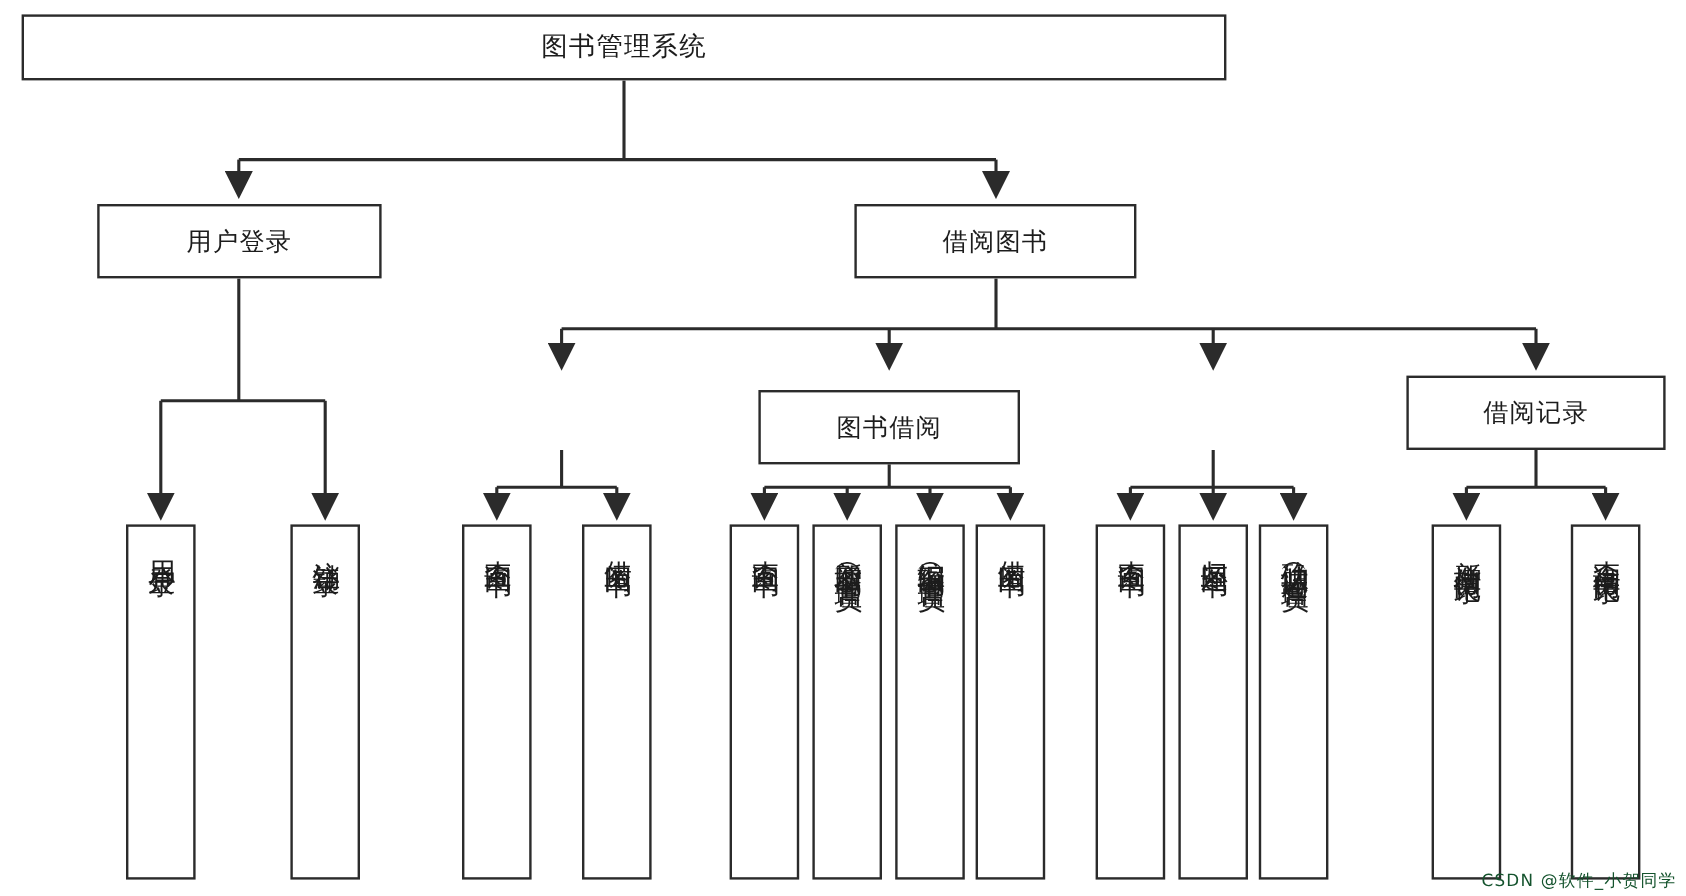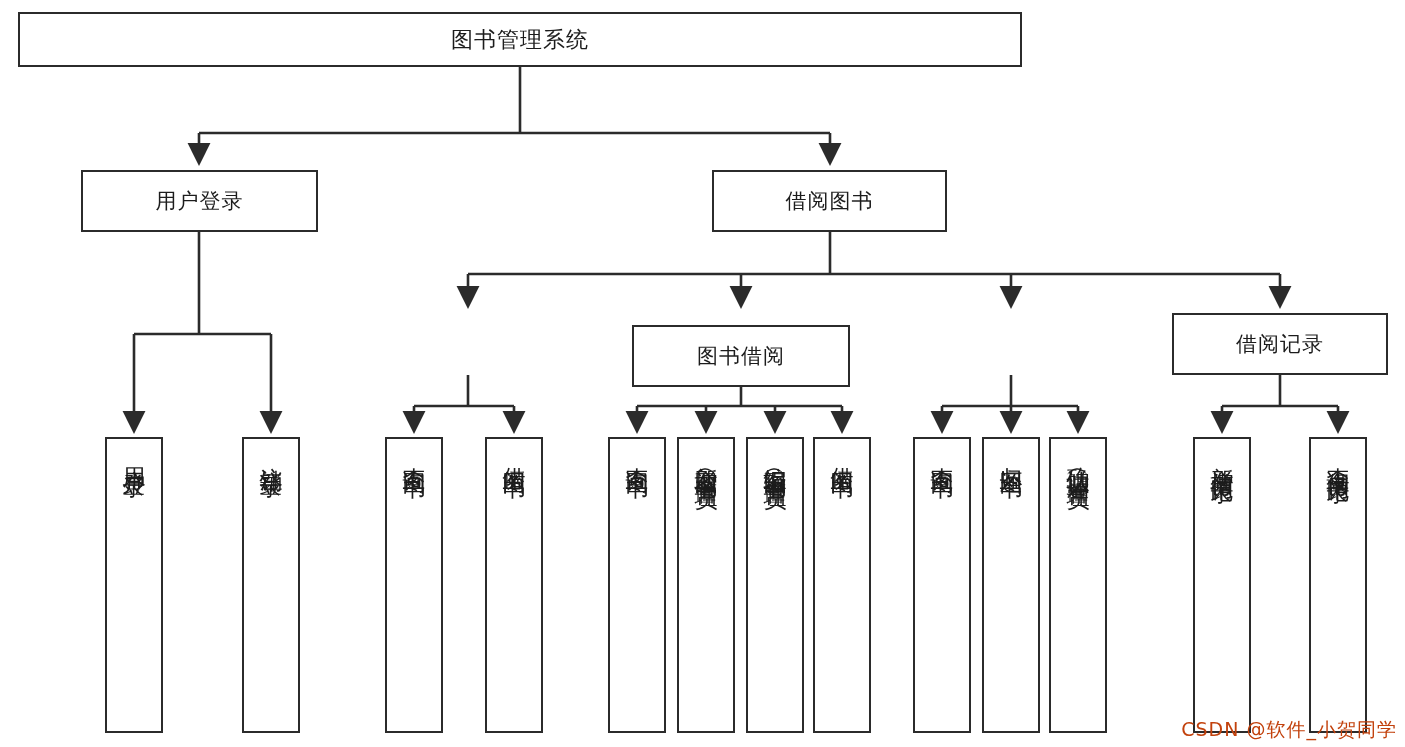--- a/index.html
+++ b/index.html
@@ -33,22 +33,22 @@
   .node.v .label{
     writing-mode:vertical-rl;
     text-orientation:upright;
     font-size:23px;
     letter-spacing:3px;
     line-height:1;
   }
   .watermark{
     position:absolute;
     right:8px;bottom:4px;
-    font-size:19px;
-    color:#c2410c;
+    font-size:14px;
+    color:#14532d;
     letter-spacing:1px;
     white-space:nowrap;
     font-family:"DejaVu Sans","Liberation Sans",sans-serif;
   }
 </style>
 </head>
 <body>
 
 <div id="stage">
 

